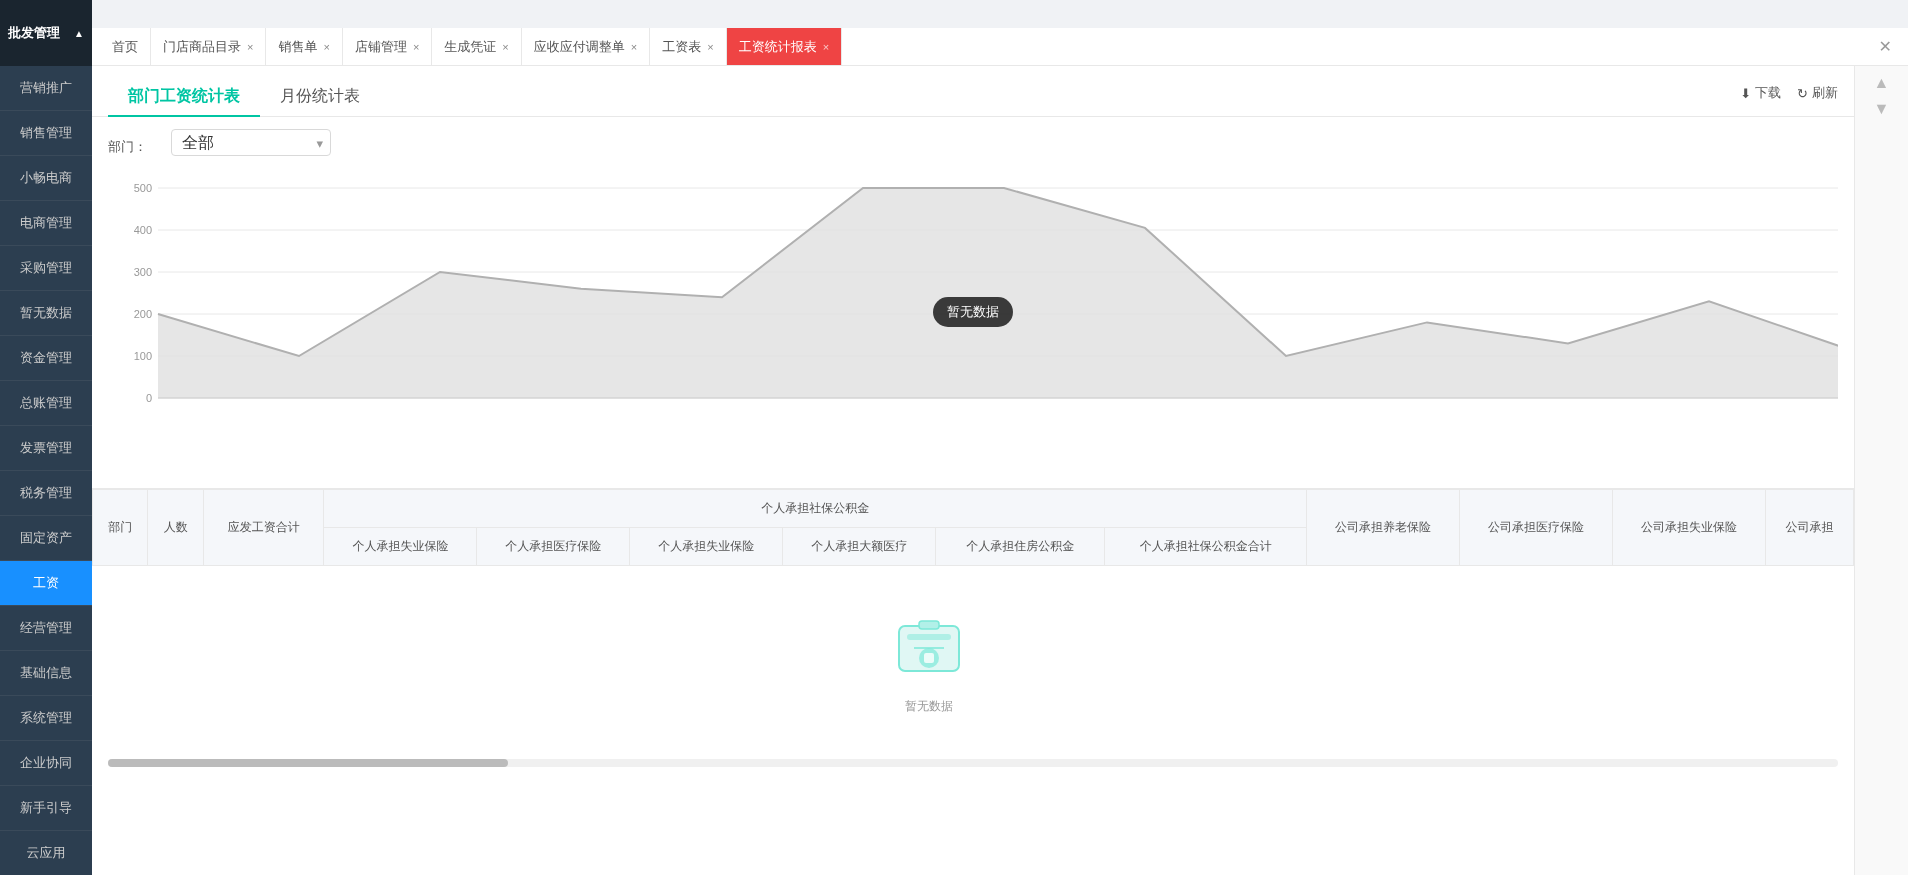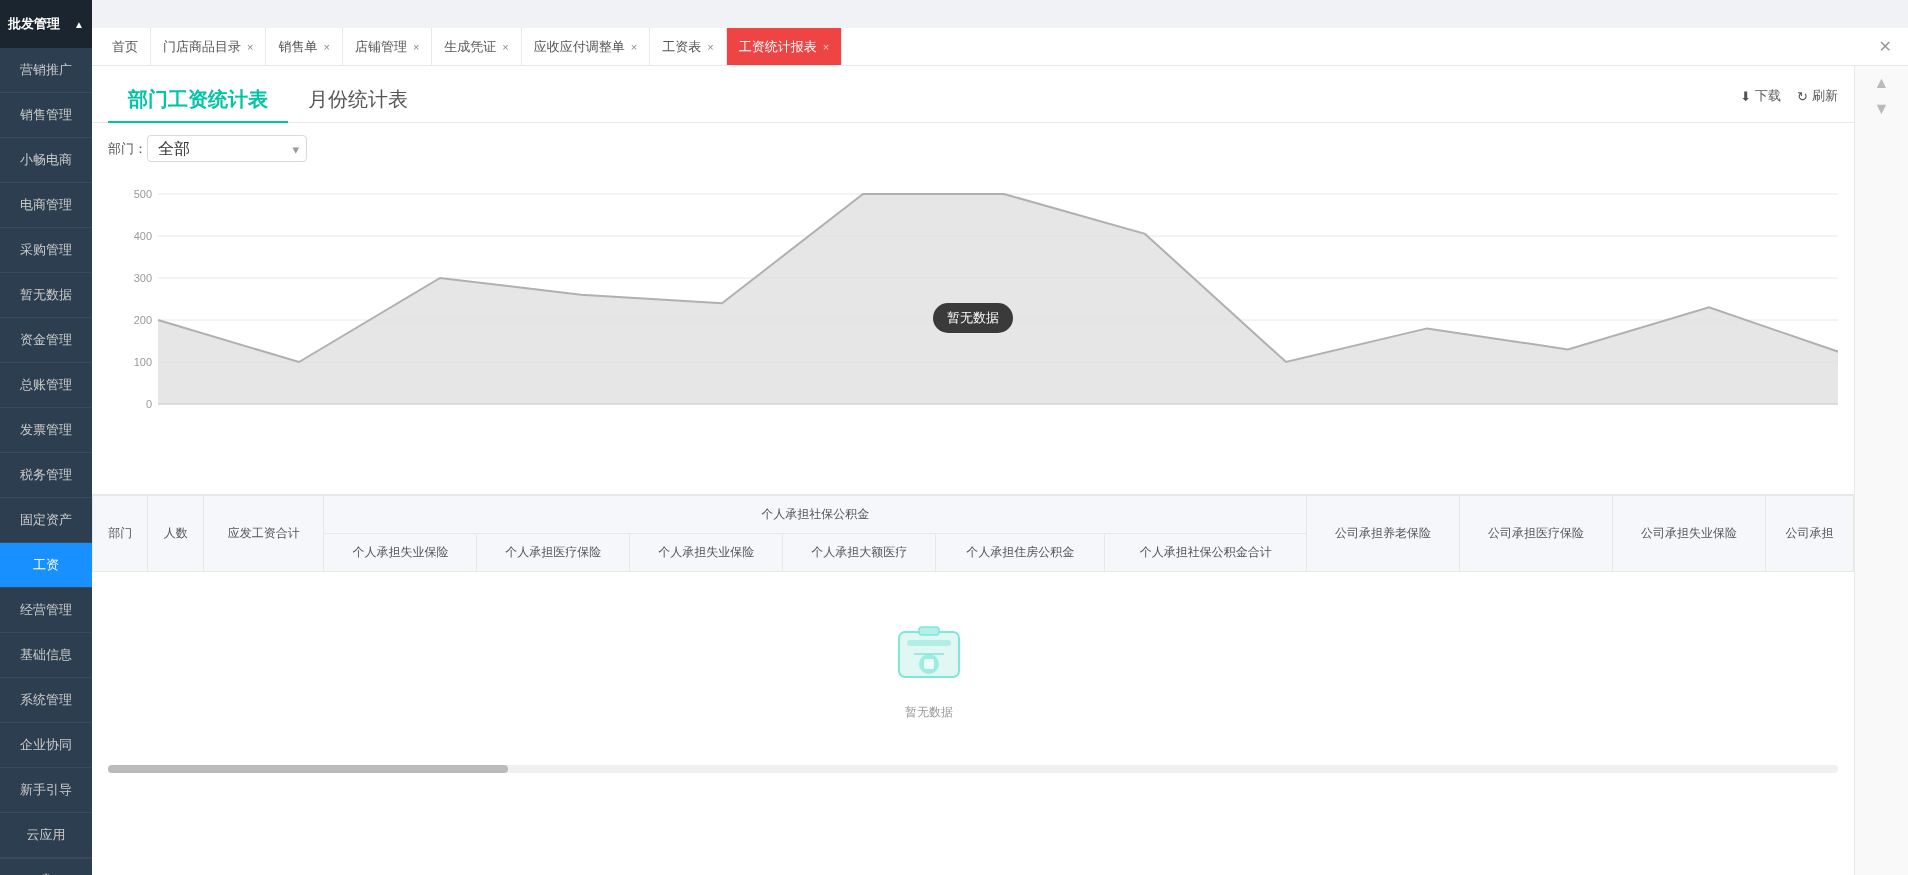--- a/index.html
+++ b/index.html
@@ -10,21 +10,21 @@
       width: 92px;
       background: #2c3e50;
       display: flex;
       flex-direction: column;
       height: 100%;
       flex-shrink: 0;
     }
     .sidebar-header {
       background: #1a252f;
       color: #fff;
-      padding: 15px 8px;
+      padding: 24px 8px;
       font-size: 13px;
       font-weight: bold;
       display: flex;
       align-items: center;
       justify-content: space-between;
       cursor: pointer;
     }
     .sidebar-header .arrow { font-size: 10px; }
     .sidebar-item {
       color: #ccc;
@@ -116,21 +116,21 @@
       display: flex;
       align-items: center;
       padding: 12px 16px 0;
       border-bottom: 1px solid #e8e8e8;
       gap: 0;
       justify-content: space-between;
     }
     .sub-tabs-left { display: flex; gap: 0; }
     .sub-tab {
       padding: 8px 20px;
-      font-size: 20px;
+      font-size: 16px;
       color: #555;
       cursor: pointer;
       border-bottom: 2px solid transparent;
       margin-bottom: -1px;
       font-family: Liberation Mono, monospace;
     }
     .sub-tab.active {
       color: #00c5a3;
       border-bottom: 2px solid #00c5a3;
       font-weight: bold;
@@ -147,23 +147,23 @@
       display: flex;
       align-items: center;
       gap: 4px;
       cursor: pointer;
       color: #555;
     }
 
     
     .filter-bar {
       display: flex;
-      align-items: center;
+      align-items: flex-end;
       padding: 12px 16px;
-      gap: 0;
+      gap: 24px;
       background: #fff;
     }
     .filter-label { color: #555; font-size: 13px; }
     .filter-select {
       border: 1px solid #d9d9d9;
       border-radius: 4px;
       padding: 4px 28px 4px 10px;
       font-size: 16px;
       color: #333;
       background: #fff;

